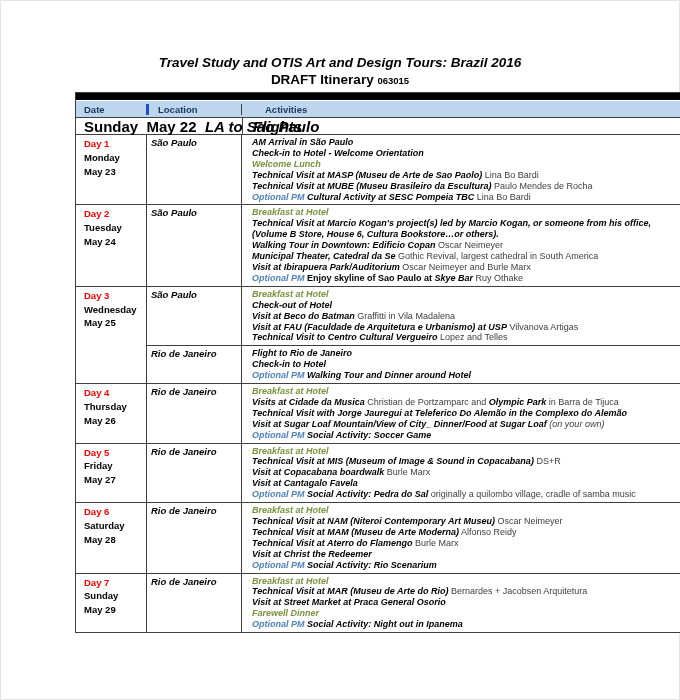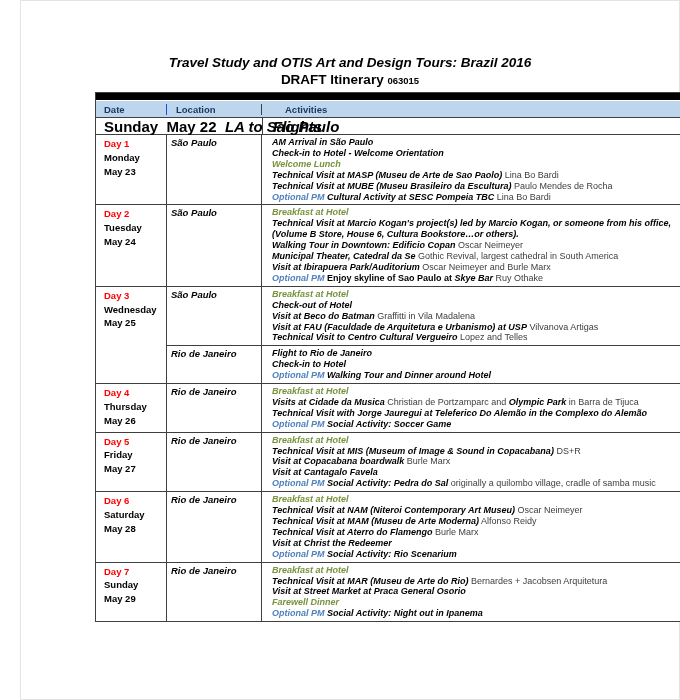--- a/index.html
+++ b/index.html
@@ -1,39 +1,39 @@
 <!DOCTYPE html>
 <html style="--day-red: #FF0000; --meal-green: #77933C; --optional-blue: #4F81BD; --hdr-bg: #BDD6EE; --hdr-text: #17375E;"><head>
 <meta charset="utf-8">
 <style>
   html,body{margin:0;padding:0;}
   body{
     width:680px;height:700px;position:relative;background:#ffffff;
     font-family:"Liberation Sans","DejaVu Sans",sans-serif;
     -webkit-font-smoothing:antialiased;
   }
-  .page{position:absolute;inset:0;border:1px solid #e3e3e3;box-sizing:border-box;margin-left:20px;}
+  .page{position:absolute;inset:0;border:1px solid #e3e3e3;box-sizing:border-box;}
   .doc-title{
     margin-top:53px;text-align:center;
     font-size:13.5px;font-weight:bold;font-style:italic;color:#000;line-height:17px;
   }
   .doc-subtitle{text-align:center;font-weight:bold;font-size:13.5px;color:#000;line-height:17px;}
   .doc-subtitle .version{font-size:9.5px;font-weight:bold;}
   .itinerary{
     position:absolute;left:74px;top:91px;width:612px;
     border:1px solid #3f3f3f;background:#fff;box-sizing:border-box;
   }
   .black-bar{height:7px;background:#000;border-bottom:1px solid #fff;}
   .hdr-row{
     display:flex;background:var(--hdr-bg,#BDD6EE);border-bottom:1px solid #3f3f3f;
     height:16px;align-items:center;
   }
   .hdr{font-weight:bold;font-size:9.5px;color:var(--hdr-text,#17375E);}
   .c-date{width:70px;flex:none;box-sizing:border-box;}
-  .c-loc{width:95px;flex:none;border-left:1px solid #1d4ed8;box-sizing:border-box;}
+  .c-loc{width:95px;flex:none;border-left:3px solid #1d4ed8;box-sizing:border-box;}
   .c-act{flex:1;border-left:1px solid #3f3f3f;box-sizing:border-box;min-width:0;}
   .hdr.c-date{padding-left:8px;}
   .hdr.c-loc{padding-left:9px;}
   .hdr.c-act{padding-left:23px;}
   .intro-row{
     display:flex;border-bottom:1px solid #3f3f3f;height:16px;align-items:flex-start;
     font-size:15px;color:#000;
   }
   .intro-left{width:166px;flex:none;padding-left:8px;font-weight:bold;box-sizing:border-box;white-space:pre;}
   .intro-left .route{font-style:italic;}
@@ -161,20 +161,21 @@
             <div>Thursday</div>
             <div>May 26</div>
           </div>
           <div class="day-right">
             <div class="section">
               <div class="sec-loc">Rio de Janeiro</div>
               <div class="sec-act">
                 <div class="line"><span class="s-g">Breakfast at Hotel</span></div>
                 <div class="line"><span class="s-bi">Visits at Cidade da Musica</span><span class="s-r"> Christian de Portzamparc and </span><span class="s-bi">Olympic Park</span><span class="s-r"> in Barra de Tijuca</span></div>
                 <div class="line"><span class="s-bi">Technical Visit with Jorge Jauregui at Teleferico Do Alemão in the Complexo do Alemão</span></div>
+                <div class="line"><span class="s-bi">Visit at Sugar Loaf Mountain/View of City_ Dinner/Food at Sugar Loaf</span><span class="s-i"> (on your own)</span></div>
                 <div class="line"><span class="s-bl">Optional PM</span><span class="s-bi"> Social Activity: Soccer Game</span></div>
               </div>
             </div>
           </div>
         </div>
         <div class="day-row">
           <div class="day-date">
             <div class="day-label">Day 5</div>
             <div>Friday</div>
             <div>May 27</div>

